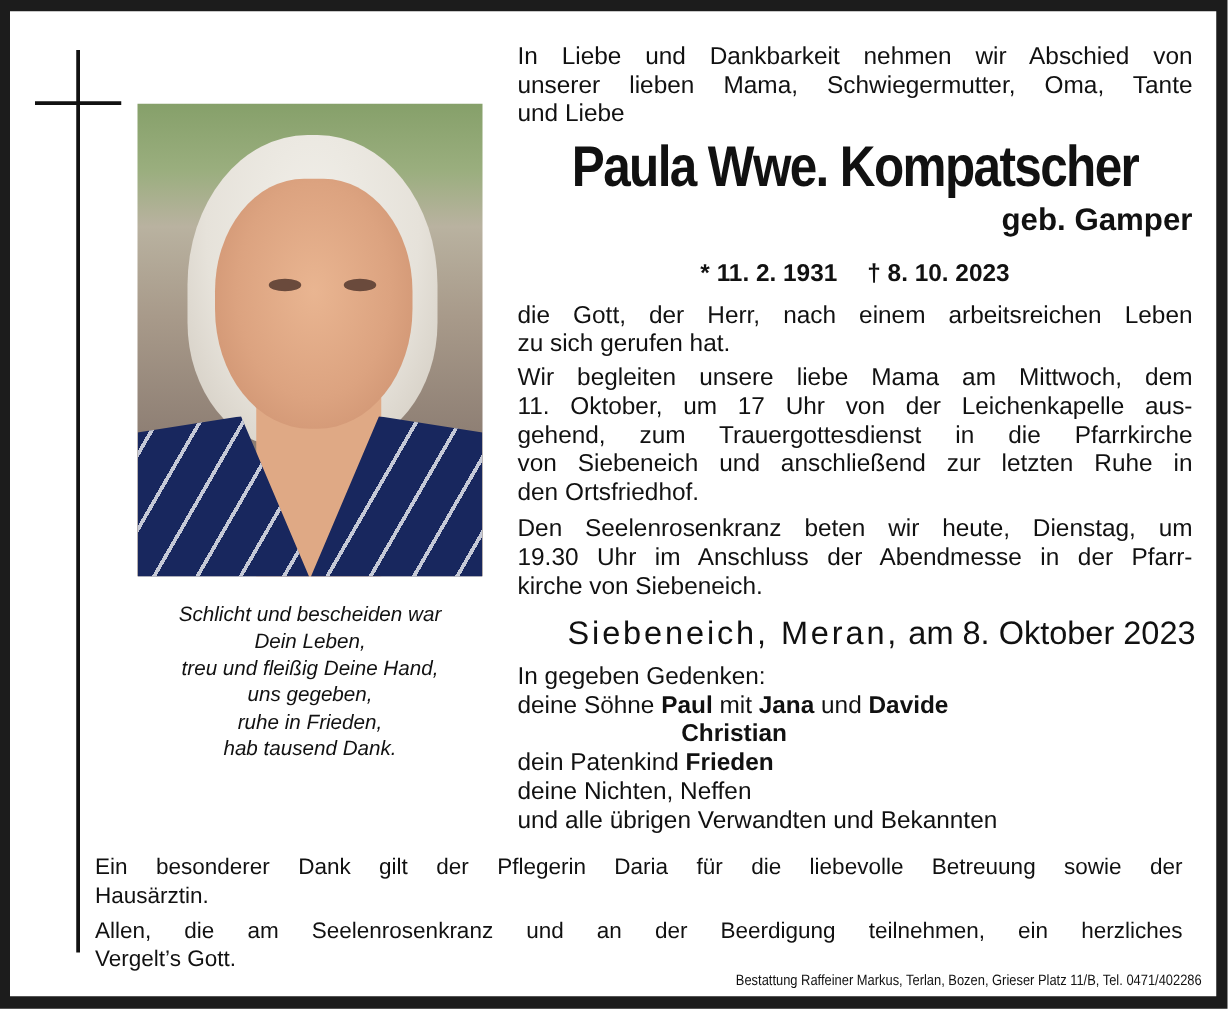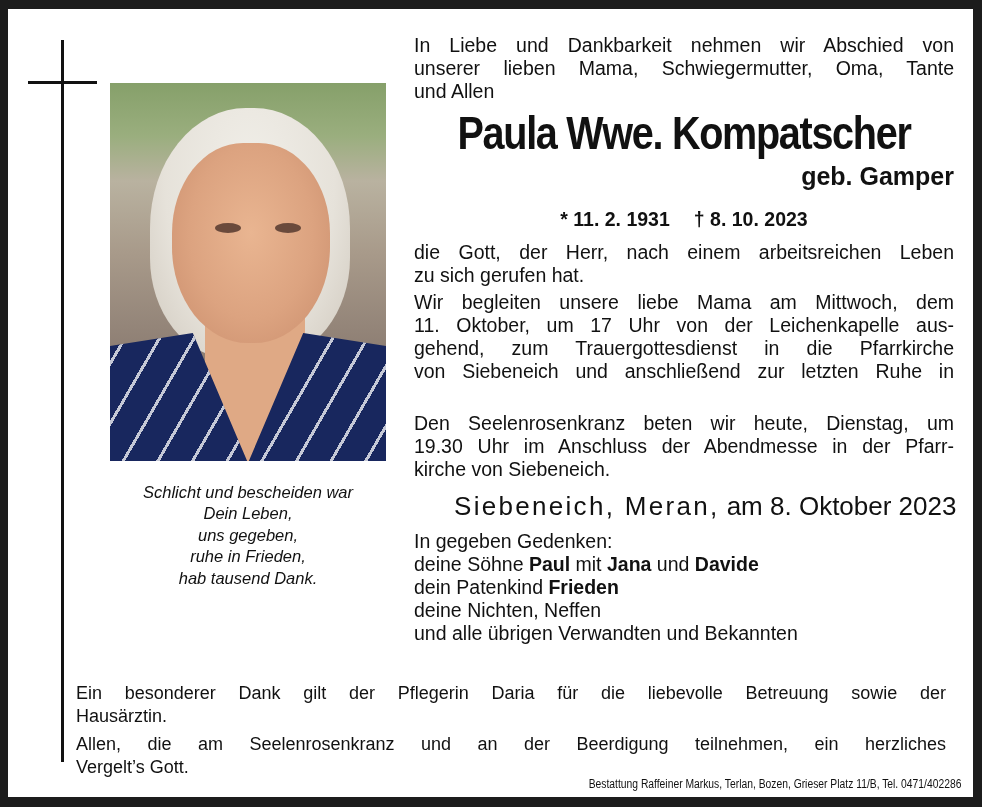--- a/index.html
+++ b/index.html
@@ -126,63 +126,66 @@
     <div class="neck"></div>
     <div class="face"></div>
     <div class="eye l"></div>
     <div class="eye r"></div>
     <div class="dress"></div>
   </div>
 
   <div class="poem">
     <div>Schlicht und bescheiden war</div>
     <div>Dein Leben,</div>
+    <div>treu und fleißig Deine Hand,</div>
     <div>uns gegeben,</div>
     <div>ruhe in Frieden,</div>
     <div>hab tausend Dank.</div>
   </div>
 
   <div class="right intro">
     <div class="jline">In Liebe und Dankbarkeit nehmen wir Abschied von</div>
     <div class="jline">unserer lieben Mama, Schwiegermutter, Oma, Tante</div>
-    <div class="line">und Allen</div>
+    <div class="line">und Liebe</div>
   </div>
 
   <div class="right name">Paula Wwe. Kompatscher</div>
   <div class="right maiden">geb. Gamper</div>
   <div class="right dates">
     <span>* 11. 2. 1931</span><span>† 8. 10. 2023</span>
   </div>
 
   <div class="right body-text p1">
     <div class="jline">die Gott, der Herr, nach einem arbeitsreichen Leben</div>
     <div class="line">zu sich gerufen hat.</div>
   </div>
 
   <div class="right body-text p2">
     <div class="jline">Wir begleiten unsere liebe Mama am Mittwoch, dem</div>
     <div class="jline">11. Oktober, um 17 Uhr von der Leichenkapelle aus-</div>
     <div class="jline">gehend, zum Trauergottesdienst in die Pfarrkirche</div>
     <div class="jline">von Siebeneich und anschließend zur letzten Ruhe in</div>
+    <div class="line">den Ortsfriedhof.</div>
   </div>
 
   <div class="right body-text p3">
     <div class="jline">Den Seelenrosenkranz beten wir heute, Dienstag, um</div>
     <div class="jline">19.30 Uhr im Anschluss der Abendmesse in der Pfarr-</div>
     <div class="line">kirche von Siebeneich.</div>
   </div>
 
   <div class="right place">
     <span class="spaced">Siebeneich, Meran,</span>
     <span>am 8. Oktober 2023</span>
   </div>
 
   <div class="right mourn">
     <div class="line">In gegeben Gedenken:</div>
     <div class="line"><span>deine Söhne </span><b>Paul</b><span> mit </span><b>Jana</b><span> und </span><b>Davide</b></div>
+    <div class="line indent"><b>Christian</b></div>
     <div class="line"><span>dein Patenkind </span><b>Frieden</b></div>
     <div class="line">deine Nichten, Neffen</div>
     <div class="line">und alle übrigen Verwandten und Bekannten</div>
   </div>
 
   <div class="bottom b1">
     <div class="jline">Ein besonderer Dank gilt der Pflegerin Daria für die liebevolle Betreuung sowie der</div>
     <div class="line">Hausärztin.</div>
   </div>
   <div class="bottom b2">

